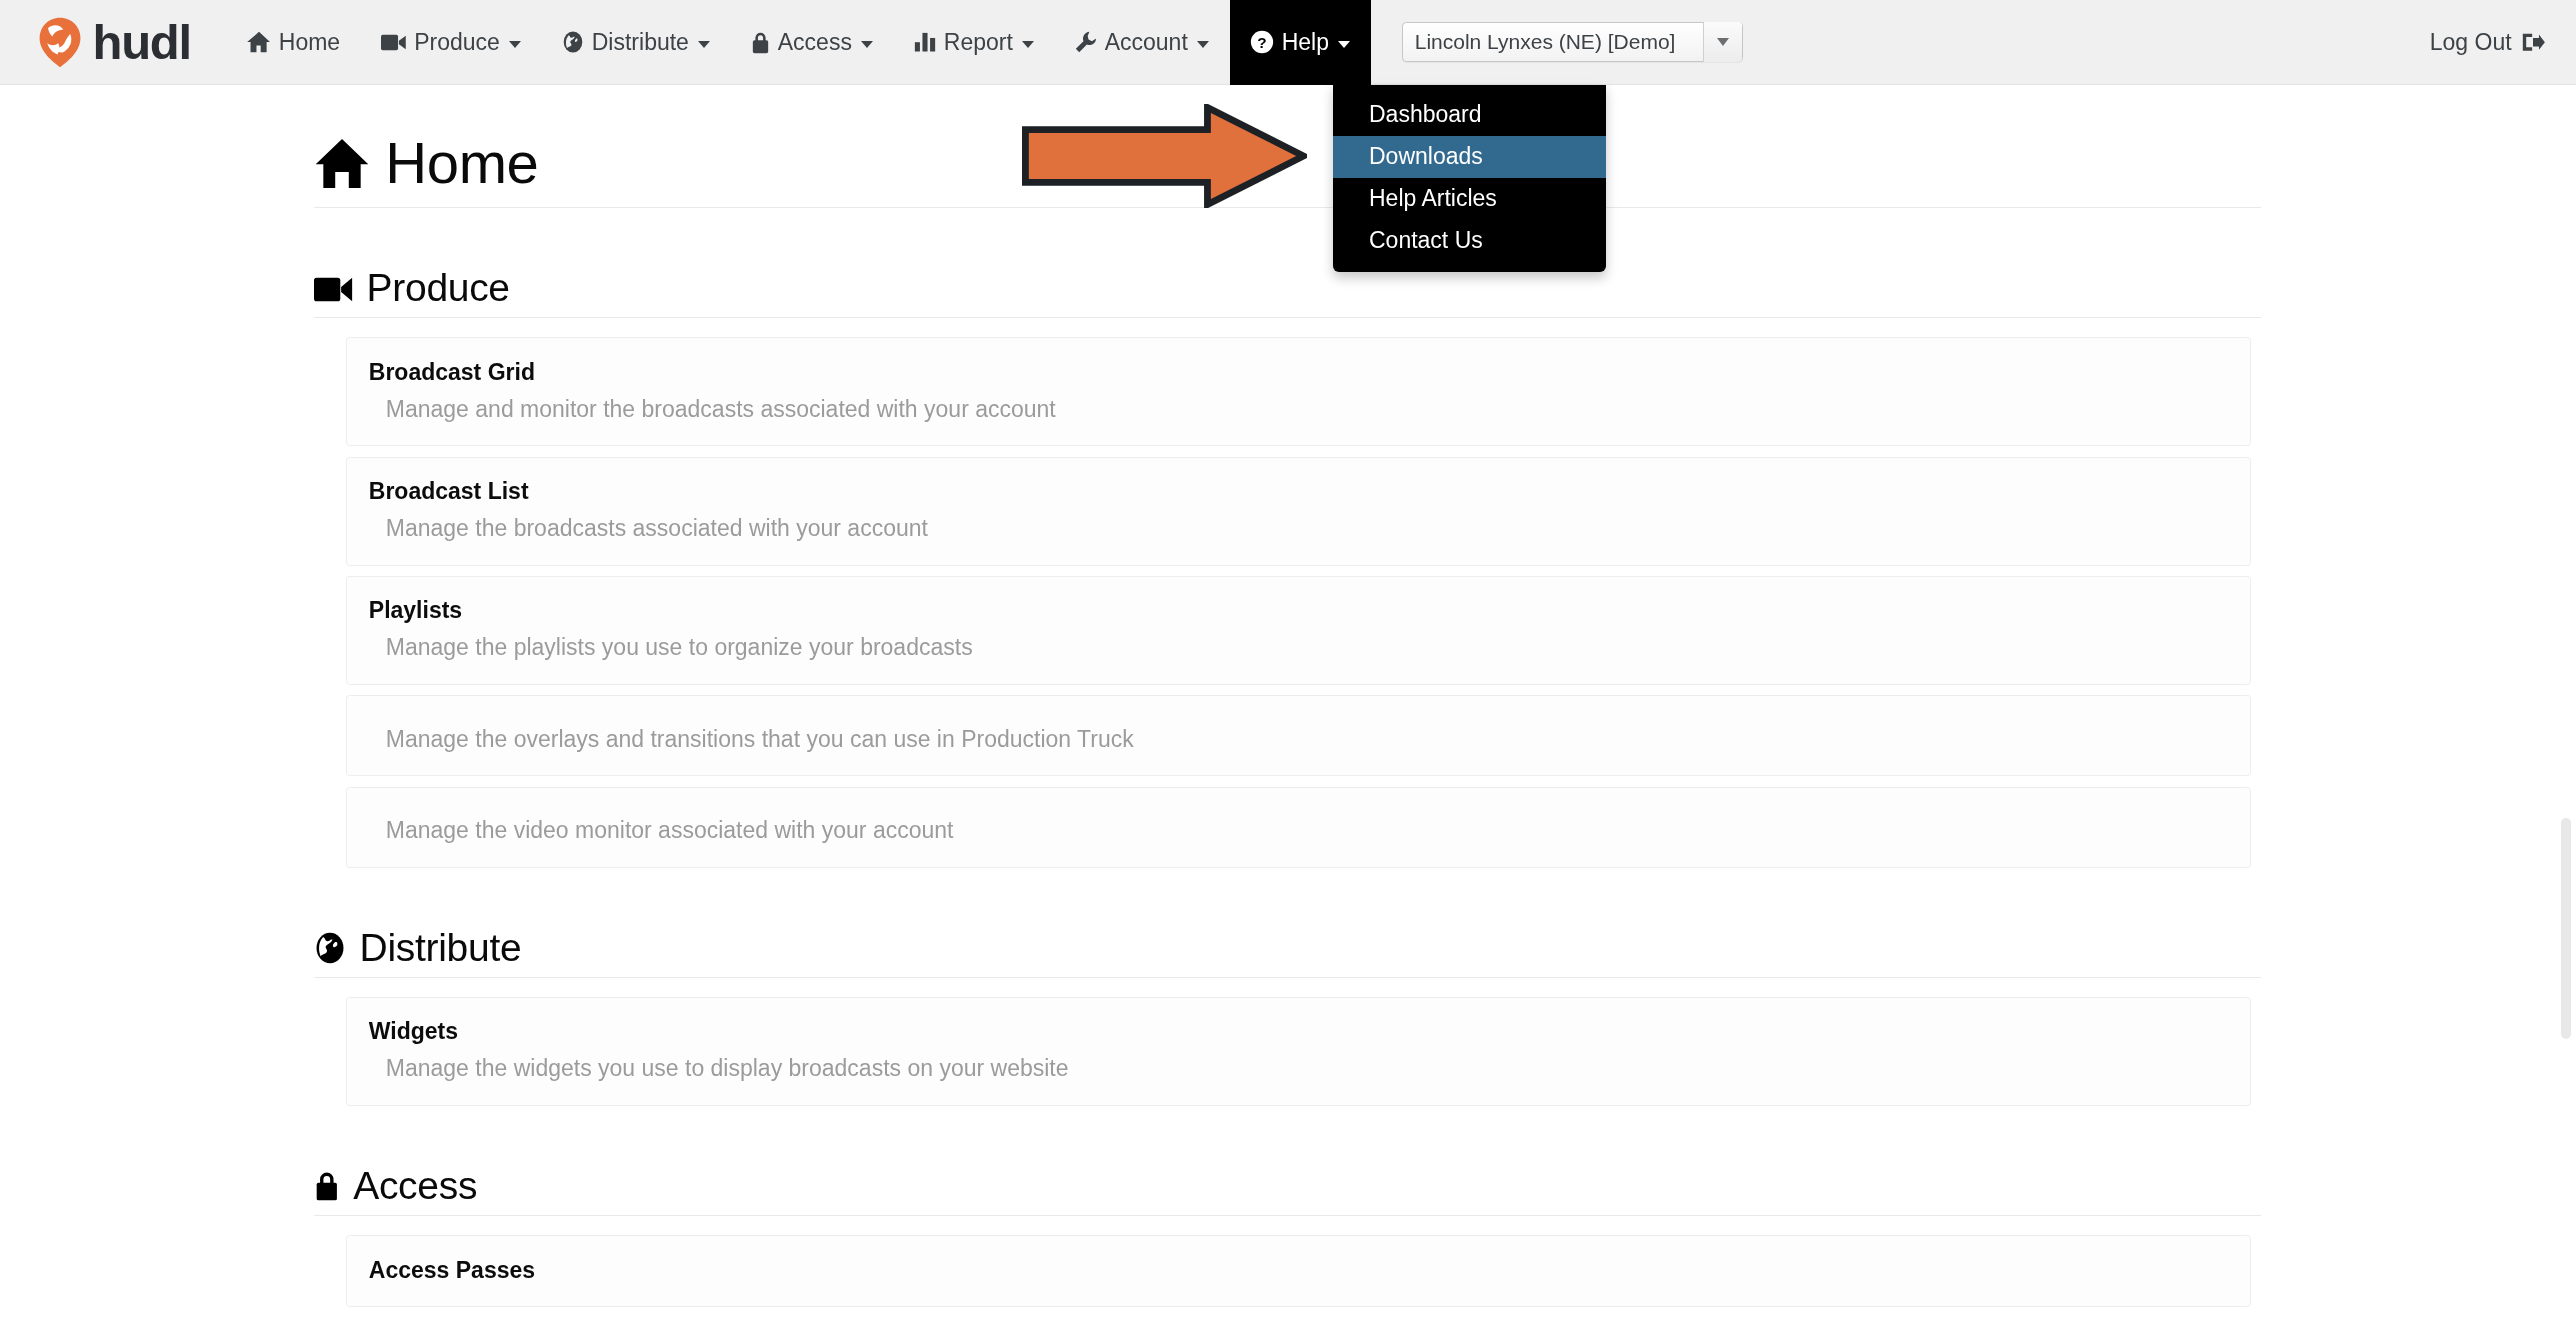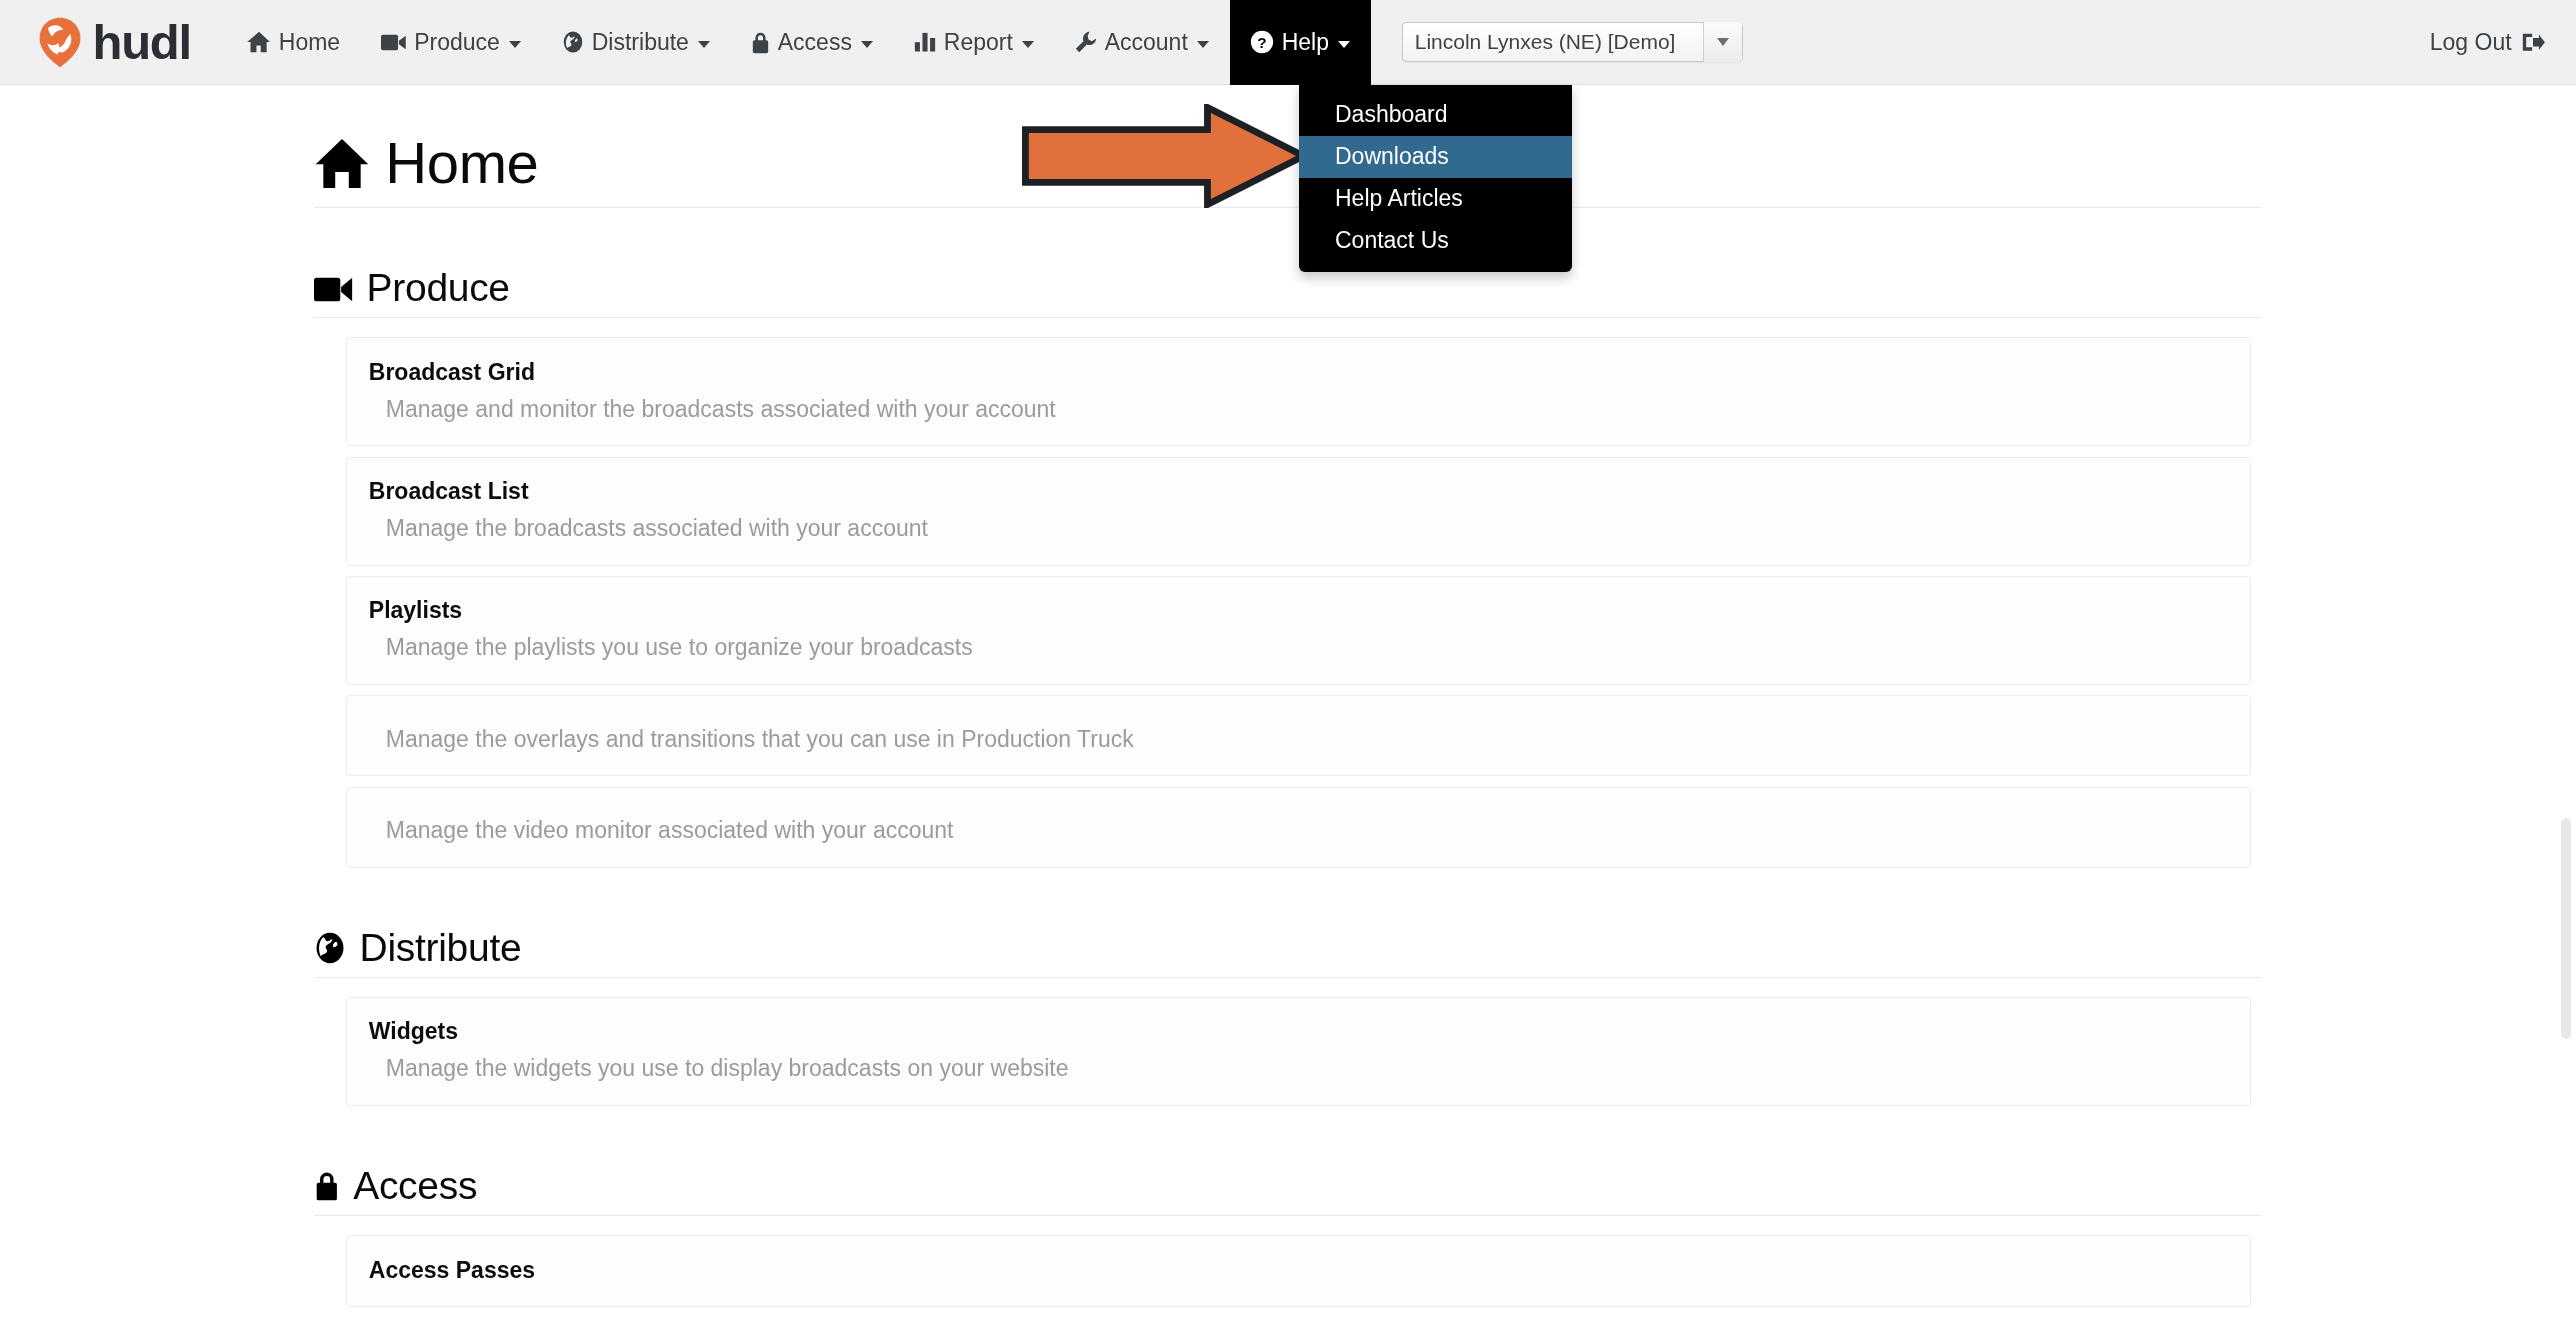--- a/index.html
+++ b/index.html
@@ -114,21 +114,21 @@
     font-size: 23px;
     color: #3d4246;
     cursor: pointer;
     white-space: nowrap;
   }
   .logout .lo-ico { margin-left: 9.4px; display: inline-flex; align-items: center; }
 
   
   .dropdown {
     position: absolute;
-    left: 1299px;
+    left: 1333px;
     top: 85px;
     width: 273px;
     background: #000000;
     border-radius: 0 0 6px 6px;
     padding: 8.5px 0 10.2px 0;
     box-shadow: 0 5.1px 12px rgba(0,0,0,.22);
     z-index: 60;
   }
   .dd-item {
     height: 42px;

